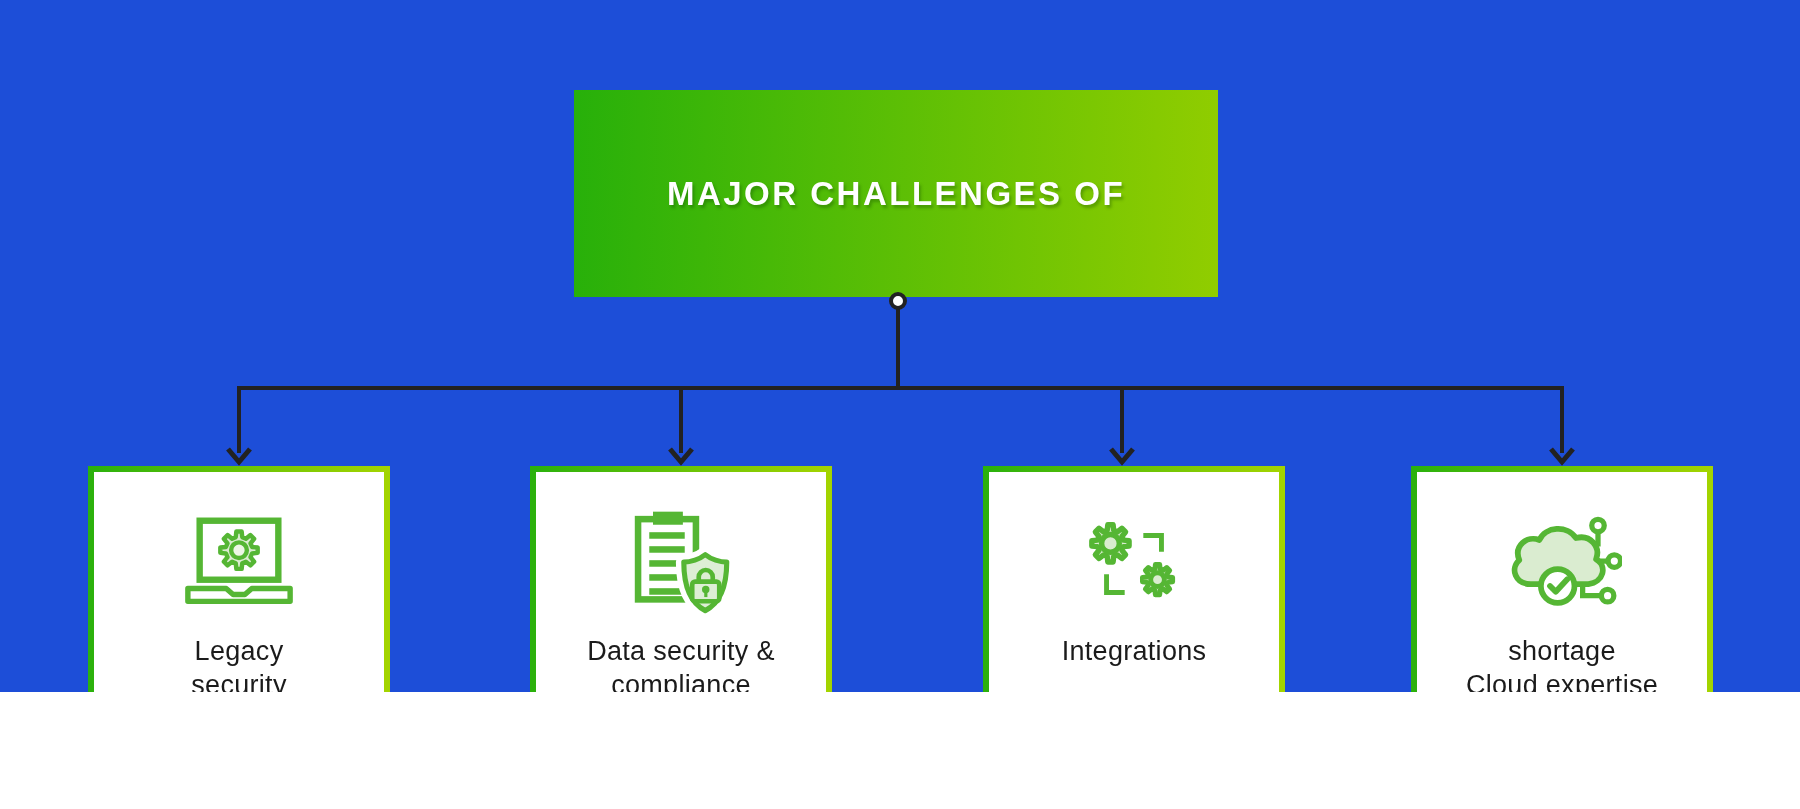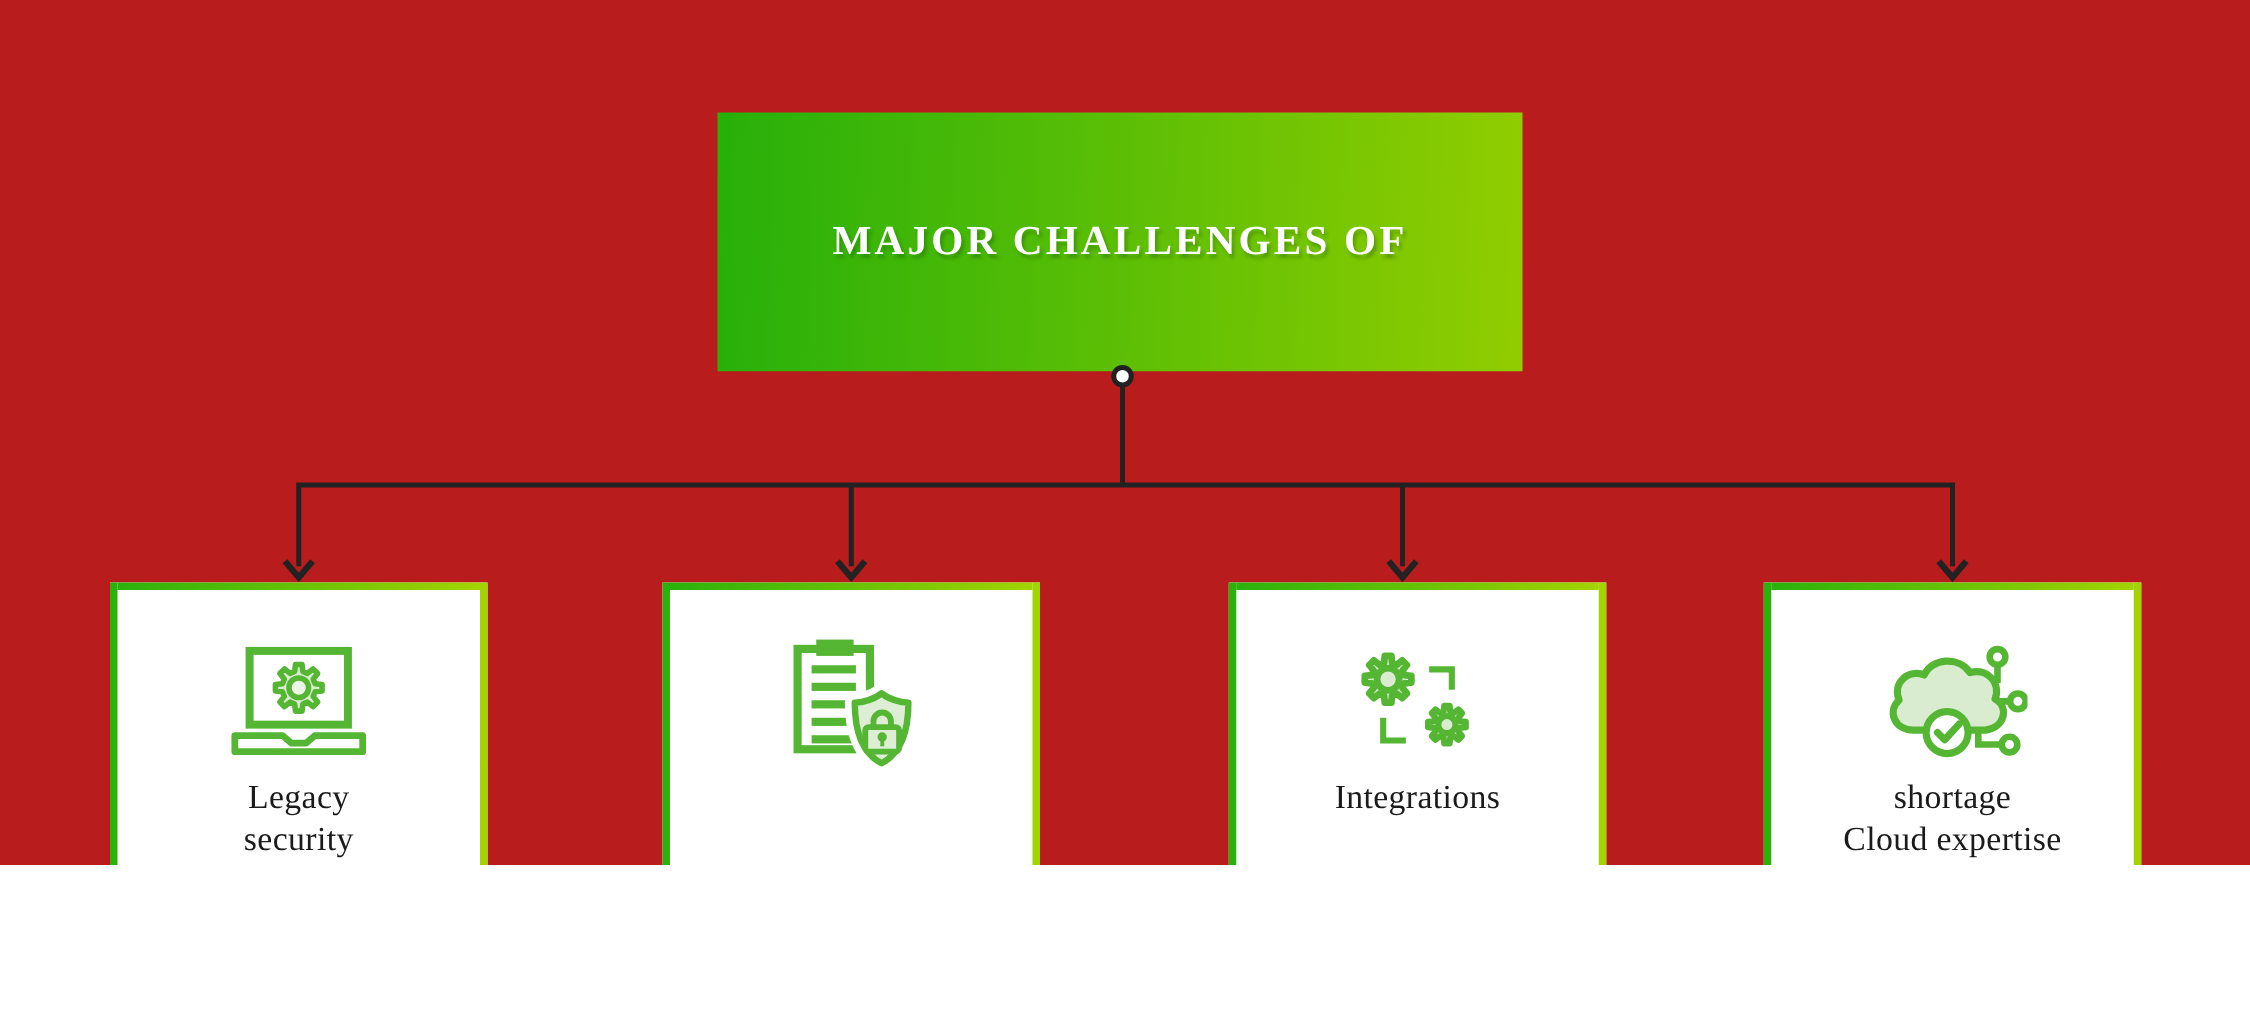--- a/index.html
+++ b/index.html
@@ -1,39 +1,39 @@
 <!DOCTYPE html>
 <html><head>
 <meta charset="utf-8">
 <style>
   html,body{margin:0;padding:0;background:#ffffff;}
   .canvas{
-    position:relative;width:1800px;height:692px;background:#b91c1c;overflow:hidden;
-    font-family:Liberation Serif, serif;
+    position:relative;width:1800px;height:692px;background:#1d4ed8;overflow:hidden;
+    font-family:Liberation Sans, sans-serif;
   }
   .header-box{
     position:absolute;left:574px;top:90px;width:644px;height:207px;
     background:linear-gradient(92deg,#27b00a 0%,#91cd00 100%);
     display:flex;flex-direction:column;align-items:center;justify-content:center;
   }
   .title-line{
     color:#ffffff;font-weight:700;font-size:33px;line-height:45px;
     letter-spacing:2.5px;text-align:center;
     text-shadow:2px 3px 3px rgba(10,60,0,0.30);
   }
   .connectors{position:absolute;left:0;top:0;}
   .challenge-box{
     position:absolute;top:466px;width:302px;height:256px;box-sizing:border-box;
     background:#ffffff;border:6px solid;
     border-image:linear-gradient(90deg,#2bb10c 0%,#a3d400 100%) 1;
     display:flex;flex-direction:column;align-items:center;padding-top:34px;
   }
   .icon-wrap{height:114px;display:flex;align-items:center;justify-content:center;}
   .challenge-label{
-    text-align:center;font-size:27px;line-height:34px;
+    margin-top:14px;text-align:center;font-size:27px;line-height:34px;
     color:#1b1b1b;letter-spacing:0.3px;font-weight:400;
   }
   .source{
     position:absolute;top:748px;right:106px;font-size:24px;font-weight:700;
     color:#b1b1b3;letter-spacing:0.5px;
   }
   .ic{stroke:#55b634;}
 </style>
 </head>
 <body>
@@ -90,20 +90,24 @@
           <rect x="26" y="92" width="38" height="7"></rect>
         </g>
         <path d="M86 56 C80 61 70 64 63 64 C63 82 66 106 86 116 C106 106 109 82 109 64 C102 64 92 61 86 56 Z" fill="none" stroke="#ffffff" stroke-width="17" stroke-linejoin="round"></path>
         <path d="M86 56 C80 61 70 64 63 64 C63 82 66 106 86 116 C106 106 109 82 109 64 C102 64 92 61 86 56 Z" fill="#ddeed5" class="ic" stroke-width="5.5" stroke-linejoin="round"></path>
         <path d="M79 86 L79 80 A7.5 7.5 0 0 1 94 80 L94 86" fill="none" class="ic" stroke-width="5"></path>
         <rect x="72" y="85" width="29" height="21" rx="3" fill="#ddeed5" class="ic" stroke-width="5"></rect>
         <circle cx="86.5" cy="93.5" r="4" fill="#55b634" stroke="none"></circle>
         <rect x="84.9" y="94" width="3.4" height="7.5" fill="#55b634" stroke="none"></rect>
       </svg>
     </div>
+    <div class="challenge-label">
+      <div>Data security &amp;</div>
+      <div>compliance</div>
+    </div>
   </div>
 
   <div class="challenge-box" style="left:983px">
     <div class="icon-wrap">
       <svg width="118" height="102" viewBox="0 0 120 104">
         <g stroke="#55b634" stroke-width="5" fill="none" stroke-linecap="square">
           <polyline points="72,24 88,24 88,38"></polyline>
           <polyline points="32,66 32,82 48,82"></polyline>
         </g>
         <g transform="translate(36 32)">

